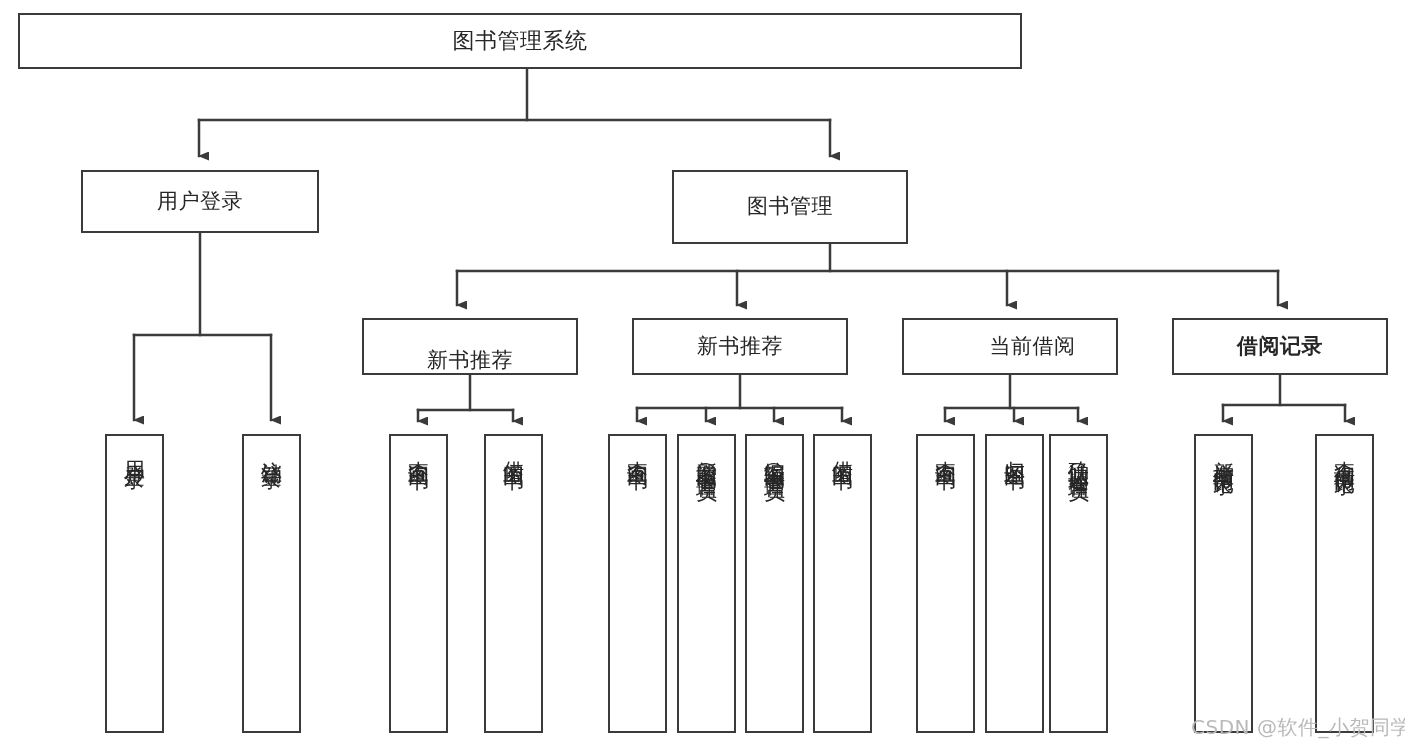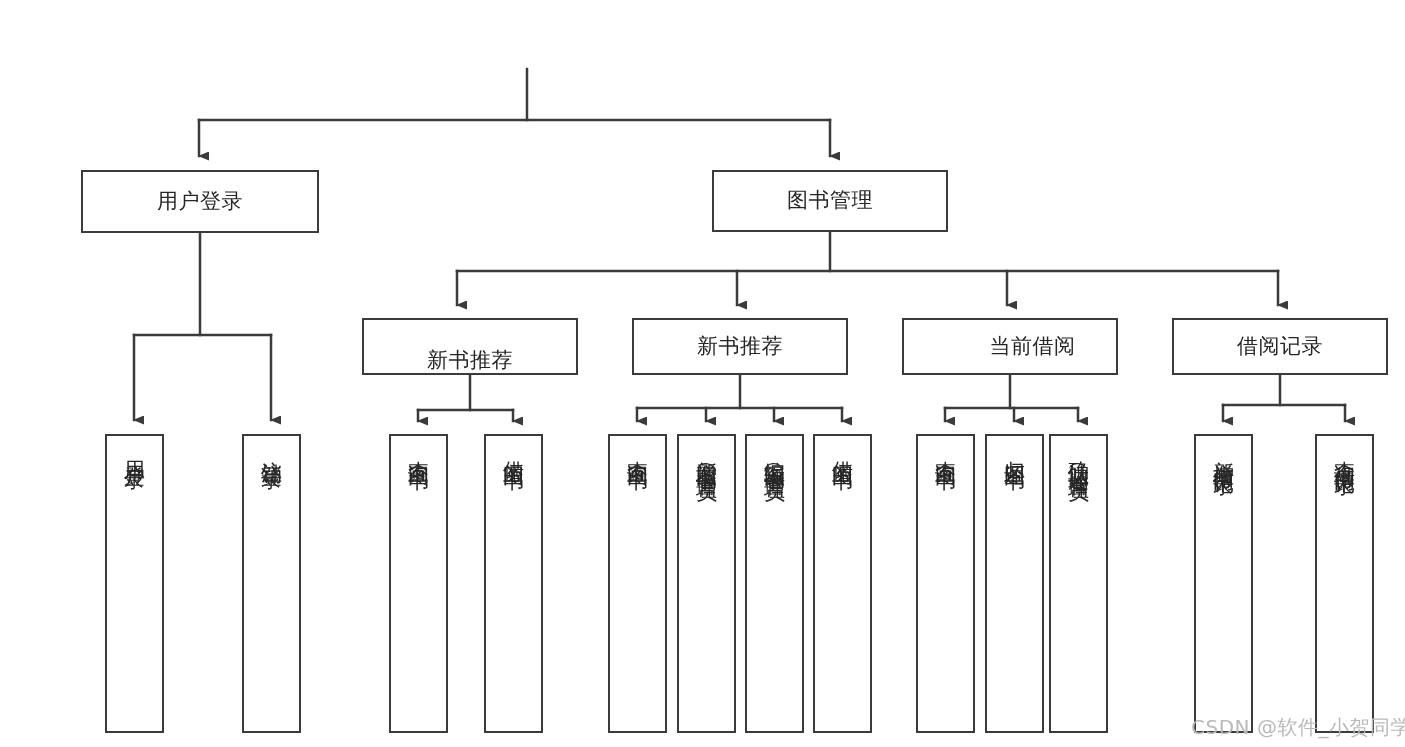--- a/index.html
+++ b/index.html
@@ -114,38 +114,41 @@
       <path d="M1014,408 L1014,421" marker-end="url(#arrowhead)"></path>
       <path d="M1078,408 L1078,421" marker-end="url(#arrowhead)"></path>
 
       <path d="M1280,375 L1280,405"></path>
       <path d="M1223,405 L1345,405"></path>
       <path d="M1223,405 L1223,421" marker-end="url(#arrowhead)"></path>
       <path d="M1345,405 L1345,421" marker-end="url(#arrowhead)"></path>
     </g>
   </svg>
 
+  <div class="node node-h" id="title-node" style="left:18px; top:13px; width:1004px; height:56px;">
+    <span class="label">图书管理系统</span>
+  </div>
 
   <div class="node node-h" style="left:81px; top:170px; width:238px; height:63px;">
     <span class="label">用户登录</span>
   </div>
-  <div class="node node-h" style="left:712px; top:170px; width:236px; height:62px;">
+  <div class="node node-h" style="left:672px; top:170px; width:236px; height:74px;">
     <span class="label">图书管理</span>
   </div>
 
   <div class="node node-h" style="left:362px; top:318px; width:216px; height:57px;align-items:flex-end;">
     <span class="label">新书推荐</span>
   </div>
   <div class="node node-h" style="left:632px; top:318px; width:216px; height:57px;">
     <span class="label">新书推荐</span>
   </div>
   <div class="node node-h" style="left:902px; top:318px; width:216px; height:57px;padding-left:45px;">
     <span class="label">当前借阅</span>
   </div>
-  <div class="node node-h" style="left:1172px; top:318px; width:216px; height:57px;">
+  <div class="node node-h" style="left:1172px; top:318px; width:216px; height:57px;font-weight:bold;">
     <span class="label">借阅记录</span>
   </div>
 
   <div class="node node-v" style="left:105px; top:434px; width:59px; height:299px;">
     <span class="label">用户登录</span>
   </div>
   <div class="node node-v" style="left:242px; top:434px; width:59px; height:299px;">
     <span class="label">注销登录</span>
   </div>
   <div class="node node-v" style="left:389px; top:434px; width:59px; height:299px;">

